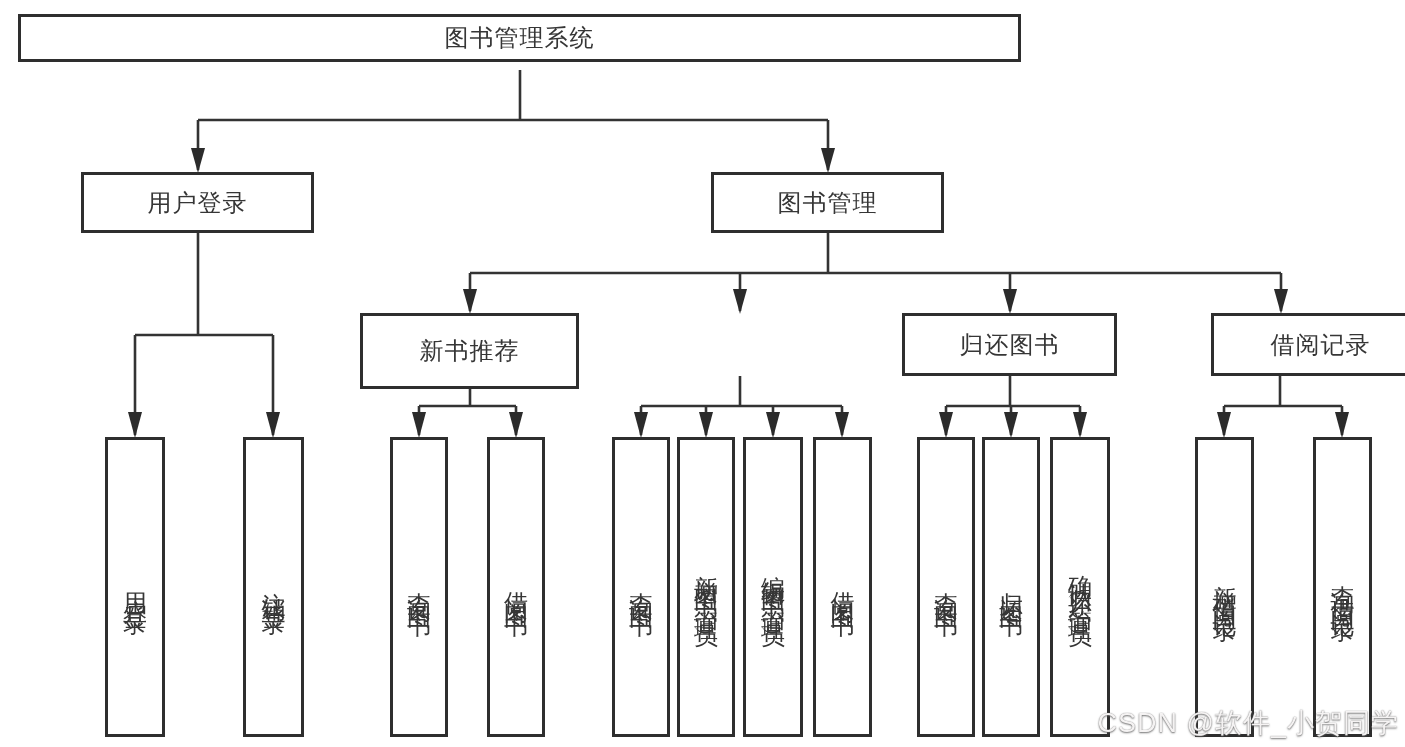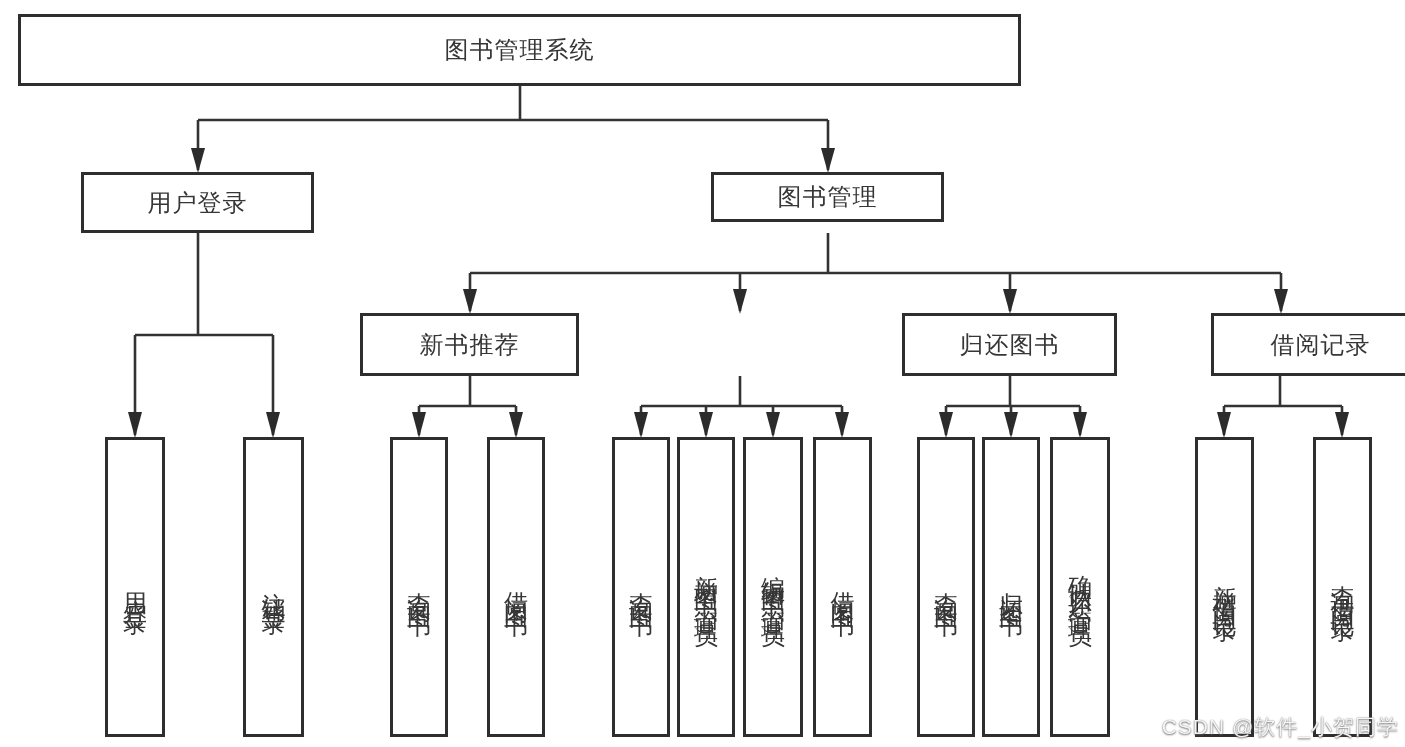--- a/index.html
+++ b/index.html
@@ -45,21 +45,21 @@
     letter-spacing: 7px;
     line-height: 1;
   }
   .node.root {
     font-size: 24px;
   }
   .watermark {
     position: absolute;
     right: 6px;
     bottom: 6px;
-    font-size: 21px;
+    font-size: 27px;
     letter-spacing: 1px;
     color: rgba(252, 250, 250, 0.95);
     text-shadow: 0 1px 2px rgba(90, 90, 90, 0.85), 0 0 1px rgba(120,120,120,0.9);
     white-space: nowrap;
     z-index: 5;
   }
 </style>
 </head>
 <body>
 
@@ -131,26 +131,26 @@
 
       <polygon points="939,412 953,412 946,438"></polygon>
       <polygon points="1004,412 1018,412 1011,438"></polygon>
       <polygon points="1073,412 1087,412 1080,438"></polygon>
 
       <polygon points="1217,412 1231,412 1224,438"></polygon>
       <polygon points="1335,412 1349,412 1342,438"></polygon>
     </g>
   </svg>
 
-  <div class="node h root" style="left:18px; top:14px; width:1003px; height:72px;">图书管理系统</div>
+  <div class="node h root" style="left:18px; top:14px; width:1003px; height:48px;">图书管理系统</div>
 
   <div class="node h" style="left:81px; top:172px; width:233px; height:61px;">用户登录</div>
-  <div class="node h" style="left:711px; top:172px; width:233px; height:50px;font-family:Liberation Serif, serif;">图书管理</div>
+  <div class="node h" style="left:711px; top:172px; width:233px; height:61px;font-family:Liberation Serif, serif;">图书管理</div>
 
-  <div class="node h" style="left:360px; top:313px; width:219px; height:63px;">新书推荐</div>
+  <div class="node h" style="left:360px; top:313px; width:219px; height:76px;">新书推荐</div>
   <div class="node h" style="left:902px; top:313px; width:215px; height:63px;">归还图书</div>
   <div class="node h" style="left:1171px; top:313px; width:219px; height:63px;margin-left:40px;">借阅记录</div>
 
   <div class="node v" style="left:105px; top:437px; width:60px; height:300px;">用户登录</div>
   <div class="node v" style="left:243px; top:437px; width:61px; height:300px;">注销登录</div>
 
   <div class="node v" style="left:390px; top:437px; width:58px; height:300px;">查询图书</div>
   <div class="node v" style="left:487px; top:437px; width:58px; height:300px;">借阅图书</div>
 
   <div class="node v" style="left:612px; top:437px; width:58px; height:300px;">查询图书</div>

